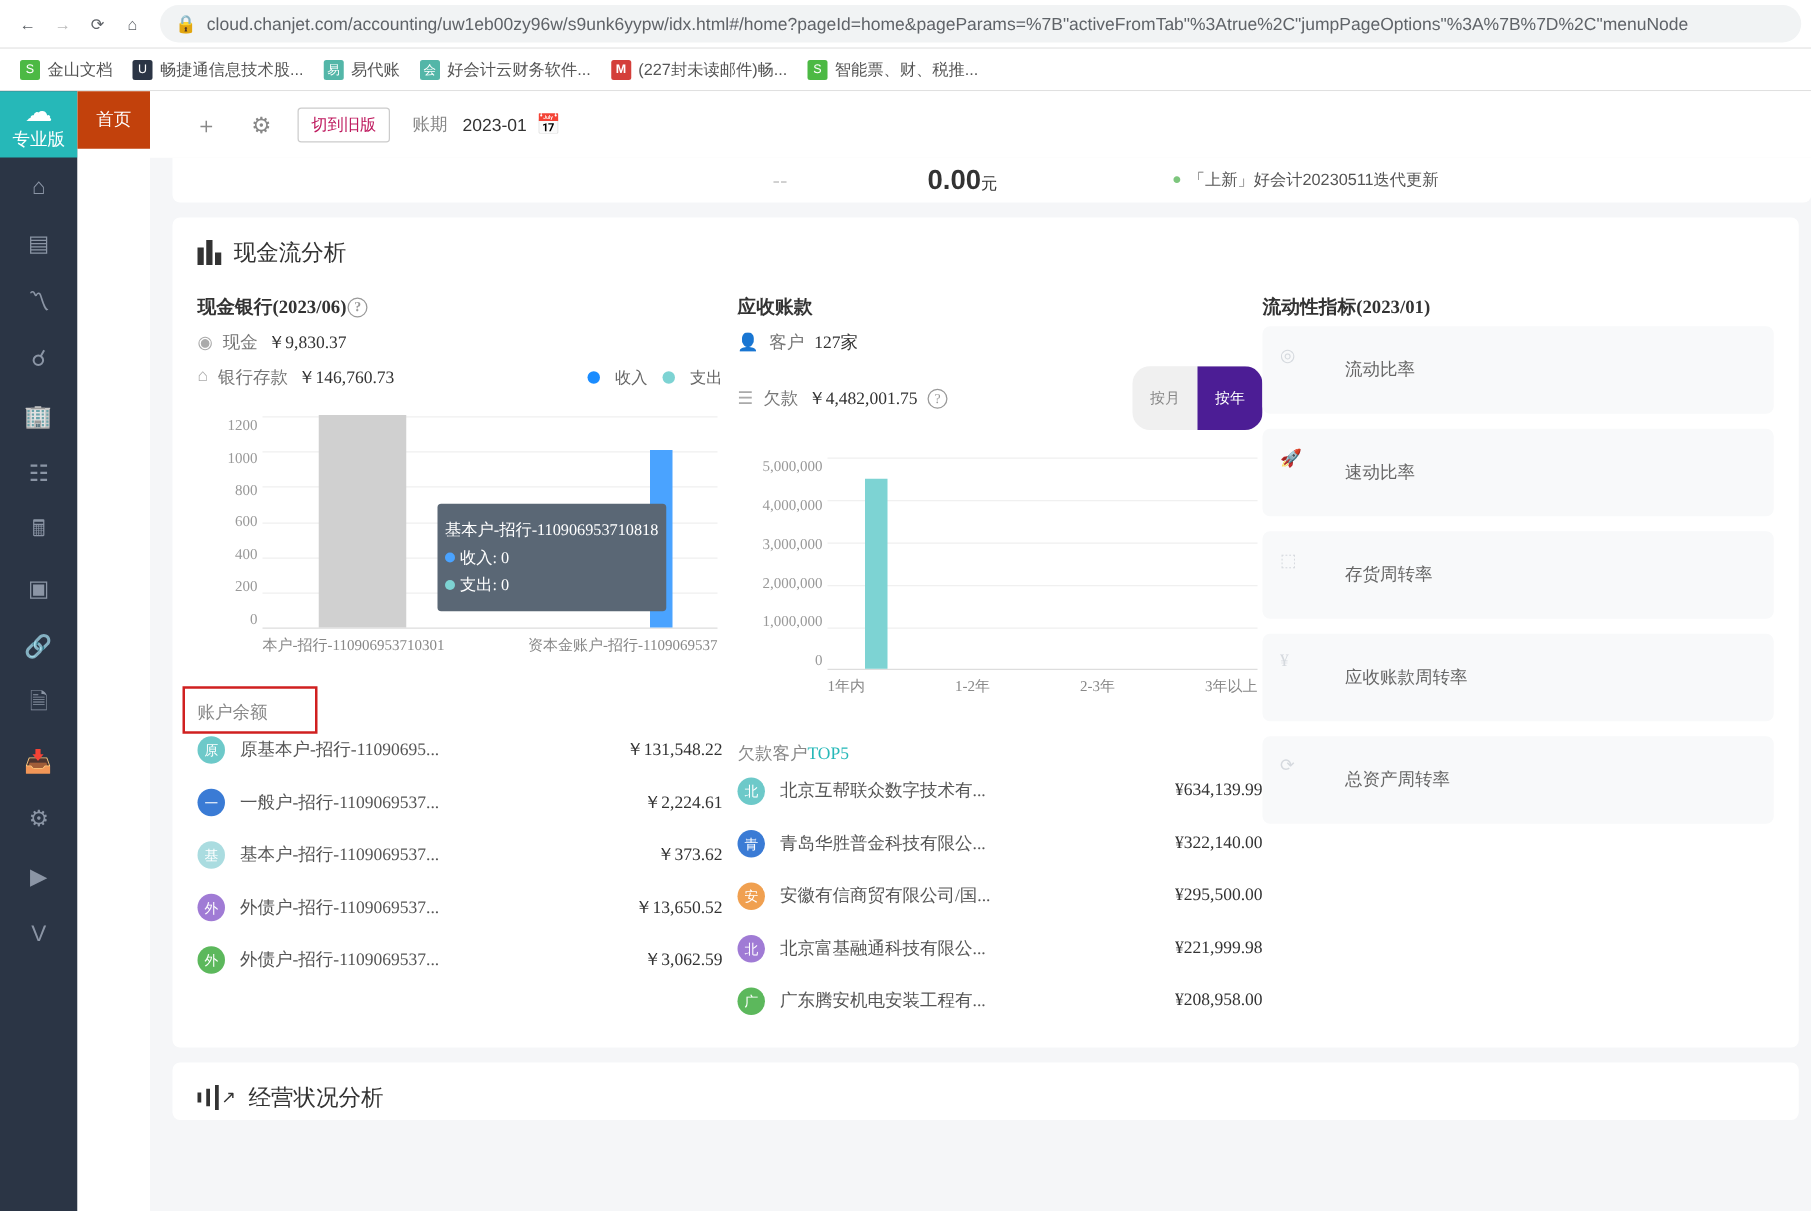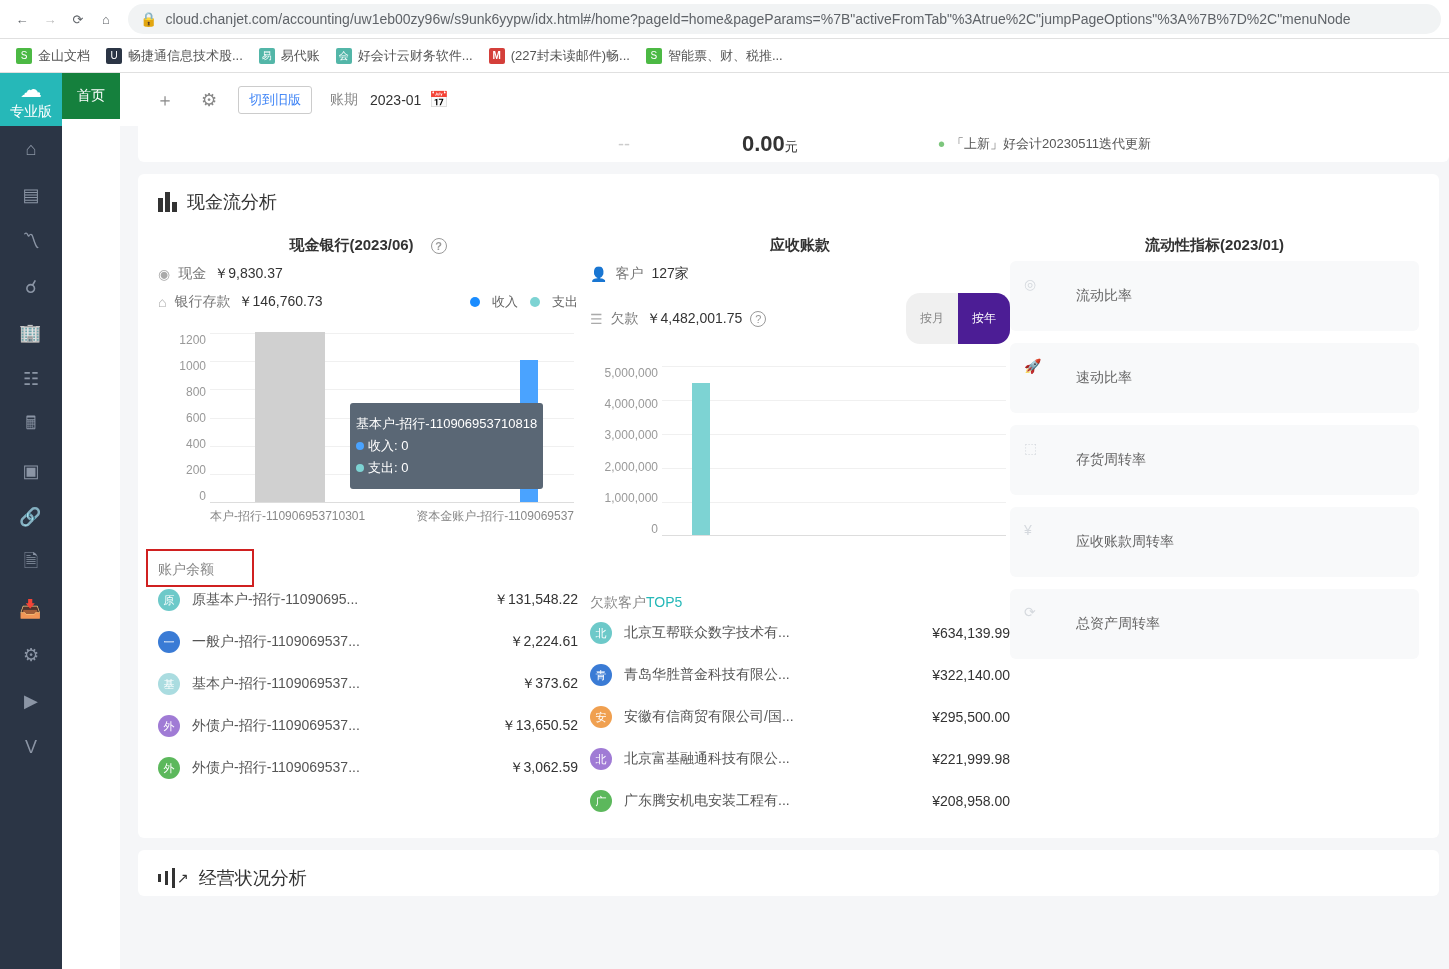--- a/index.html
+++ b/index.html
@@ -19,50 +19,50 @@
 
 
 .app { display: flex; height: calc(969px - 73px); }
 .side-rail { width: 62px; background: #2b3545; display: flex; flex-direction: column; align-items: center; padding-top: 0; }
 .logo-box { width: 62px; height: 53px; background: #26b8b8; display: flex; flex-direction: column; align-items: center; justify-content: center; color: #fff; }
 .logo-box .cloud { font-size: 22px; line-height: 1; }
 .logo-box .pro { font-size: 14px; margin-top: 2px; }
 .rail-item { width: 62px; height: 46px; display: flex; align-items: center; justify-content: center; color: #8b95a5; font-size: 18px; cursor: pointer; }
 
 .sub-rail { width: 58px; background: #fff; }
-.sub-rail .home-tab { width: 58px; height: 46px; display: flex; align-items: center; justify-content: center; background: #15803d; color: #fff; font-size: 14px; cursor: pointer; }
+.sub-rail .home-tab { width: 58px; height: 46px; display: flex; align-items: center; justify-content: center; background: #c2410c; color: #fff; font-size: 14px; cursor: pointer; }
 
 .main { flex: 1; display: flex; flex-direction: column; background: #fff; overflow: hidden; }
 .topbar { height: 53px; display: flex; align-items: center; padding: 0 16px; background: #fff; position: relative; }
 .org-select { display: flex; align-items: center; width: 240px; justify-content: space-between; cursor: pointer; padding: 6px 0; }
 .org-select .name { font-size: 15px; }
 .org-select .chev { color: #26b8b8; font-size: 14px; }
 .topbar-btn { width: 30px; height: 30px; display: flex; align-items: center; justify-content: center; color: #888; font-size: 18px; margin-left: 14px; cursor: pointer; }
-.switch-old { border: 1px solid #ccc; border-radius: 3px; padding: 4px 10px; color: #3b82f6; font-size: 13px; margin-left: 14px; cursor: pointer; }
+.switch-old { border: 1px solid #ccc; border-radius: 3px; padding: 4px 10px; color: #be185d; font-size: 13px; margin-left: 14px; cursor: pointer; }
 .period-label { margin-left: 18px; color: #888; font-size: 14px; }
 .period-val { margin-left: 12px; color: #333; font-size: 14px; }
 .cal-icon { margin-left: 8px; color: #26b8b8; font-size: 16px; cursor: pointer; }
 
 .content { flex: 1; background: #f5f6f8; padding: 0 0 0 0; overflow: auto; }
 .yuan-unit { font-size: 13px; font-weight: normal; }
 .notif-bullet { color: #7dc67d; font-size: 20px; margin-right: 6px; }
 .notif-text { color: #555; font-size: 13px; }
 
-.card { background: #fff; border-radius: 6px; margin: 12px 10px 0 18px; padding: 16px 20px; }
+.card { background: #fff; border-radius: 6px; margin: 12px 10px 0 18px; padding: 16px 20px; font-family: Liberation Serif, serif; }
 .section-title-row { display: flex; align-items: center; gap: 10px; }
 .bars-icon { display: flex; align-items: flex-end; gap: 2px; height: 20px; }
 .bars-icon span { width: 5px; background: #333; display: inline-block; }
 .section-title { font-size: 18px; font-weight: 500; color: #333; }
 
 .three-col { display: flex; margin-top: 22px; }
 .col-a { width: 420px; }
 .col-b { width: 420px; margin-left: 12px; }
 .col-c { flex: 1; margin-left: 0; position: relative; }
 
-.sub-title { font-size: 15px; font-weight: 600; display: flex; align-items: center; gap: 17px; justify-content: center; }
+.sub-title { font-size: 15px; font-weight: 600; display: flex; align-items: center; gap: 1px; }
 .help-icon { width: 16px; height: 16px; border: 1px solid #999; border-radius: 50%; display: inline-flex; align-items: center; justify-content: center; font-size: 11px; color: #999; cursor: pointer; }
 .metric-line { display: flex; align-items: center; gap: 8px; margin-top: 10px; color: #555; font-size: 14px; }
 .metric-line .lbl-icon { color: #aaa; }
 .metric-line .label { color: #777; }
 .metric-line .value { color: #333; }
 .legend { margin-left: auto; display: flex; gap: 12px; align-items: center; font-size: 13px; color: #666; }
 .dot { width: 10px; height: 10px; border-radius: 50%; display: inline-block; }
 .dot.dark { background: #1a8cff; }
 .dot.light { background: #7dd3d3; }
 
@@ -327,20 +327,26 @@
                   <span>0</span>
               </div>
               <div class="plot">
                 <div class="grid-line" style="top:0"></div>
                 <div class="grid-line" style="top:34px"></div>
                 <div class="grid-line" style="top:68px"></div>
                 <div class="grid-line" style="top:102px"></div>
                 <div class="grid-line" style="top:136px"></div>
                 <div class="single-bar" style="left:30px;height:152px"></div>
               </div>
+              <div class="x-labels">
+                <span>1年内</span>
+                <span>1-2年</span>
+                <span>2-3年</span>
+                <span>3年以上</span>
+              </div>
             </div>
 
             <div class="list-header"><span>欠款客户</span><span class="top5-label">TOP5</span></div>
             <div class="list-row">
                 <span class="badge" style="background:#6dc9c9">北</span>
                 <span class="row-name">北京互帮联众数字技术有...</span>
                 <span class="row-val">¥634,139.99</span>
               </div>
             <div class="list-row">
                 <span class="badge" style="background:#3a7bd5">青</span>

